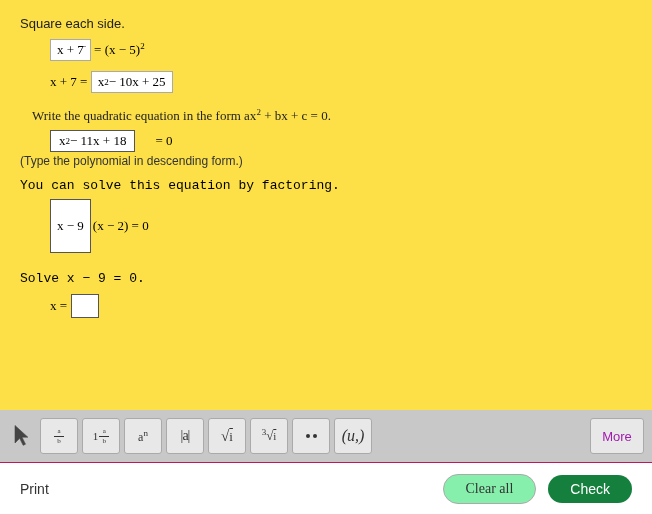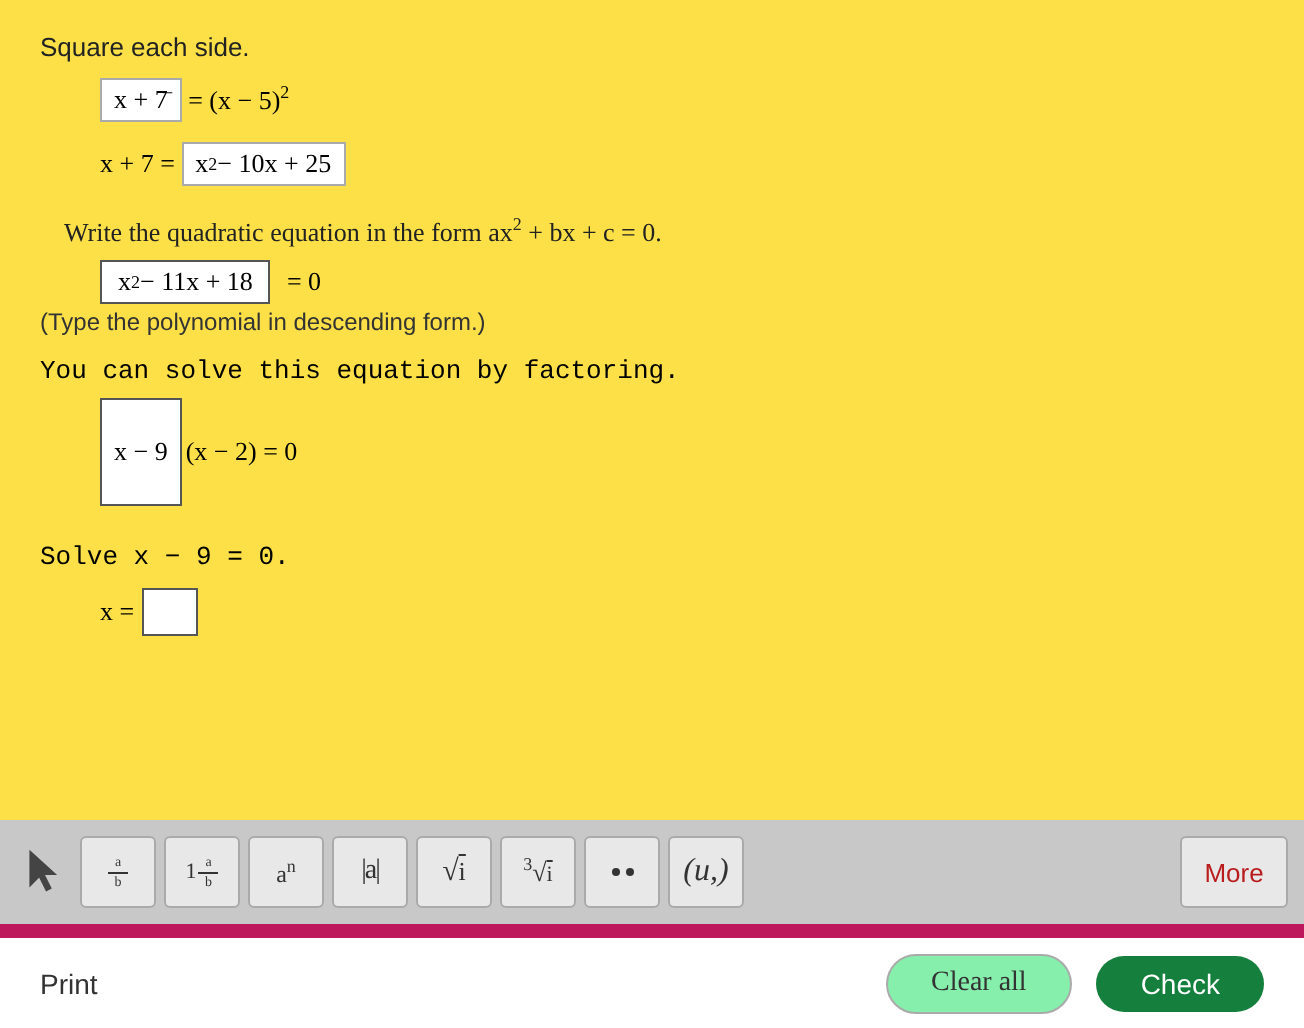--- a/index.html
+++ b/index.html
@@ -138,40 +138,40 @@
       height: 36px;
       background: #e8e8e8;
       border: 1px solid #aaa;
       border-radius: 3px;
       display: flex;
       align-items: center;
       justify-content: center;
       cursor: pointer;
       font-size: 13px;
       font-family: Arial, sans-serif;
-      color: #b91c1c;
+      color: #a21caf;
       margin-left: auto;
     }
 
     .toolbar-cursor {
       width: 28px;
       height: 36px;
       display: flex;
       align-items: center;
       justify-content: center;
     }
 
     
     .bottom-bar {
       background: #fff;
       height: 52px;
       display: flex;
       align-items: center;
       padding: 0 20px;
-      border-top: 7px solid #be185d;
+      border-top: 1px solid #be185d;
     }
 
     .print-btn {
       font-size: 14px;
       font-family: Arial, sans-serif;
       color: #333;
       cursor: pointer;
       background: none;
       border: none;
     }
@@ -244,21 +244,21 @@
   </div>
 
   <div class="equation-line">
     x + 7 = <span class="equation-box">x<sup>2</sup> − 10x + 25</span>
   </div>
 
   <div class="step-text">
     Write the quadratic equation in the form ax<sup>2</sup> + bx + c = 0.
   </div>
 
-  <div style="margin-left: 30px; margin-bottom: 2px; display: flex; align-items: baseline; gap: 8px;">
+  <div style="margin-left: 30px; margin-bottom: 2px; display: flex; align-items: baseline; gap: 20px;">
     <span class="boxed-eq">
       x<sup>2</sup> − 11x + 18
     </span>
     <span style="font-size:13px;"> = 0</span>
   </div>
 
   <div class="type-note">(Type the polynomial in descending form.)</div>
 
   <div class="solve-text">You can solve this equation by factoring.</div>
 

